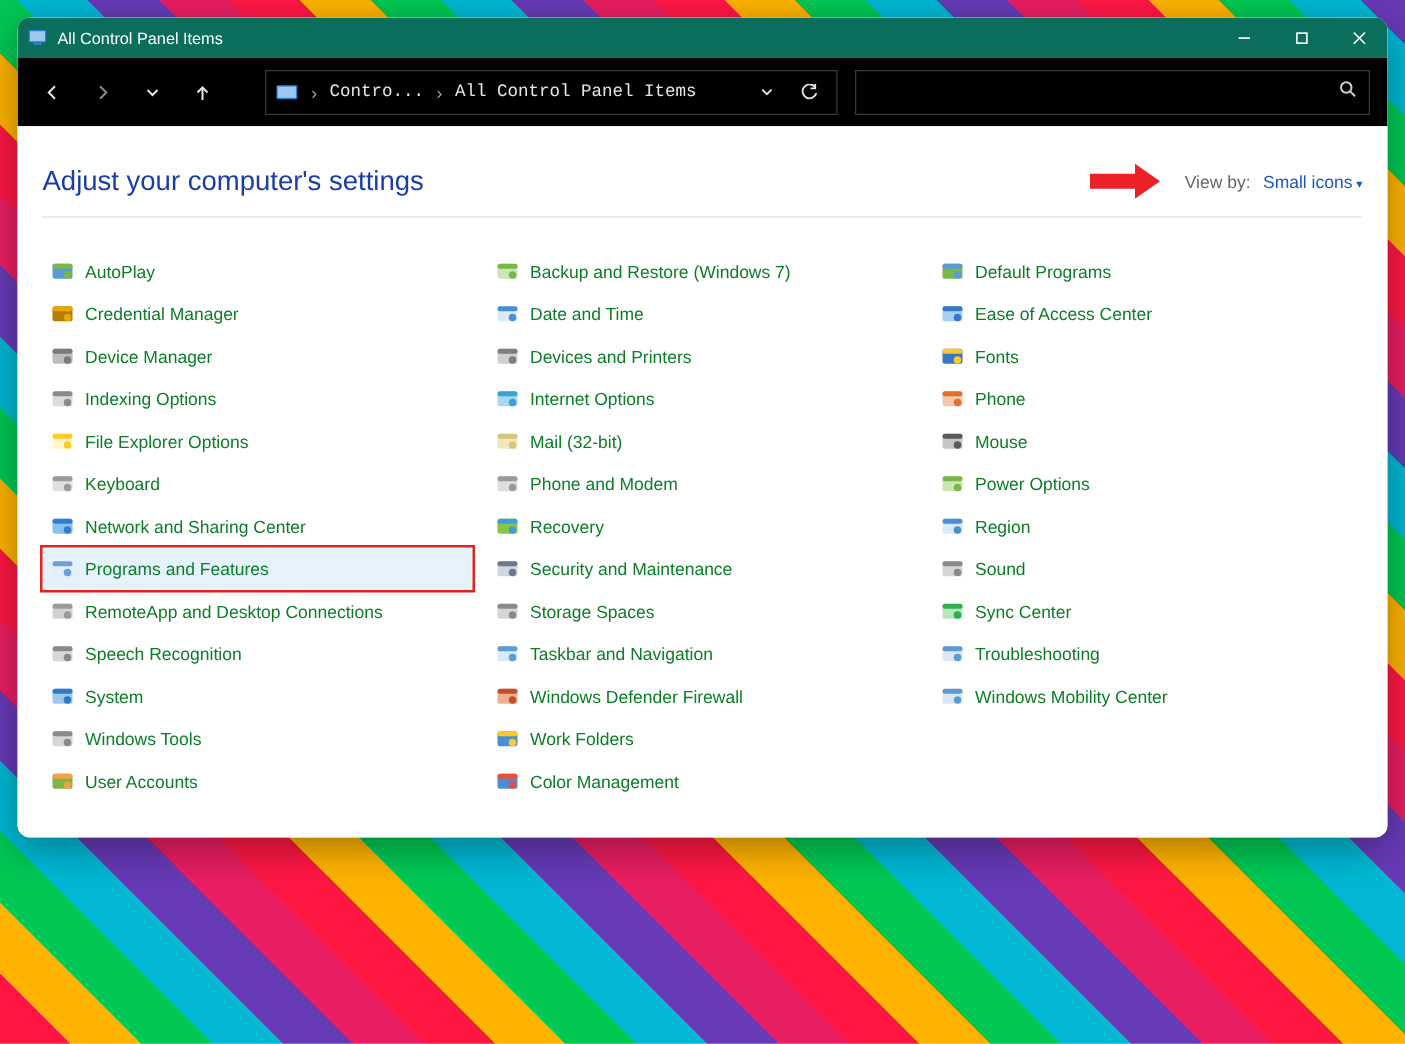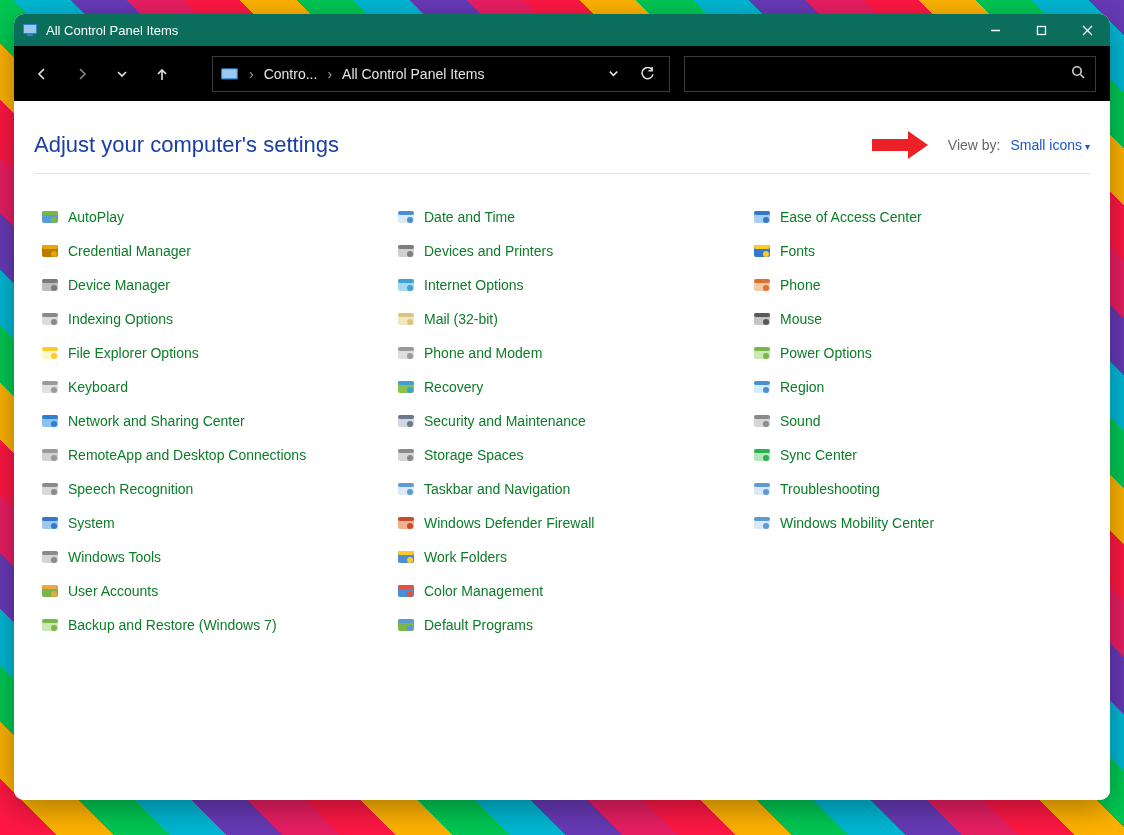--- a/index.html
+++ b/index.html
@@ -2,21 +2,21 @@
 <html><head>
 <meta charset="utf-8">
 <style>
   html,body{margin:0;padding:0;height:100%;font-family:"Segoe UI",Arial,sans-serif;}
   body{
     width:1124px;height:835px;overflow:hidden;
     background:
       repeating-linear-gradient(45deg,#ff1744 0 40px,#ffb300 40px 80px,#00c853 80px 120px,#00b8d4 120px 160px,#673ab7 160px 200px,#e91e63 200px 240px);
   }
   .window{
-    position:absolute;left:14px;top:14px;width:1096px;height:786px;
+    position:absolute;left:14px;top:14px;width:1096px;height:656px;
     background:#fff;border-radius:10px;overflow:hidden;
     box-shadow:0 8px 32px rgba(0,0,0,.35);
     display:flex;flex-direction:column;
   }
   
   .titlebar{
     height:32px;background:#0b6e5c;display:flex;align-items:center;color:#fff;
     font-size:13px;user-select:none;
   }
   .titlebar .appicon{width:16px;height:16px;margin:0 8px 0 8px;display:inline-flex;align-items:center;justify-content:center;}
@@ -37,21 +37,21 @@
   }
   .tbtn svg{width:14px;height:14px;stroke:#e5e5e5;stroke-width:1.6;fill:none;}
   .tbtn.faded svg{stroke:#888;}
   .addrbox{
     flex:0 0 440px;height:34px;border:1px solid #3a3a3a;
     display:flex;align-items:center;padding:0 8px;gap:6px;
     font-size:14px;color:#e5e5e5;margin-left:30px;
   }
   .addrbox .crumb-icon{width:18px;height:14px;display:inline-flex;align-items:center;justify-content:center;}
   .addrbox .chev{margin:0 4px;opacity:.7;}
-  .addrbox .crumb{white-space:nowrap;}
+  .addrbox .crumb{white-space:nowrap;font-family:Liberation Mono, monospace;}
   .addrbox .fill{flex:1;}
   .addrbox .drop svg,.addrbox .refresh svg{width:13px;height:13px;stroke:#e5e5e5;stroke-width:1.6;fill:none;}
   .addrbox .drop,.addrbox .refresh{width:28px;height:28px;display:flex;align-items:center;justify-content:center;cursor:pointer;}
   .searchbox{
     flex:1;height:34px;border:1px solid #3a3a3a;margin-left:14px;margin-right:6px;
     display:flex;align-items:center;padding:0 10px;
   }
   .searchbox .sicon{margin-left:auto;}
   .searchbox .sicon svg{width:14px;height:14px;stroke:#cfcfcf;stroke-width:1.6;fill:none;}
 
@@ -265,20 +265,30 @@
         <div class="cpitem">
           <span class="cpicon">
             <svg viewBox="0 0 18 18">
     <rect x="1" y="3" width="16" height="12" rx="2" fill="#8cc0ee"></rect>
     <rect x="1" y="3" width="16" height="4" rx="2" fill="#2f7fd1"></rect>
     <circle cx="13" cy="12" r="3" fill="#2f7fd1"></circle>
   </svg>
           </span>
           <span class="label">Network and Sharing Center</span>
         </div>
+        <div class="cpitem selected">
+          <span class="cpicon">
+            <svg viewBox="0 0 18 18">
+    <rect x="1" y="3" width="16" height="12" rx="2" fill="#e3effa"></rect>
+    <rect x="1" y="3" width="16" height="4" rx="2" fill="#6aa0e0"></rect>
+    <circle cx="13" cy="12" r="3" fill="#6aa0e0"></circle>
+  </svg>
+          </span>
+          <span class="label">Programs and Features</span>
+        </div>
         <div class="cpitem">
           <span class="cpicon">
             <svg viewBox="0 0 18 18">
     <rect x="1" y="3" width="16" height="12" rx="2" fill="#d2d2d2"></rect>
     <rect x="1" y="3" width="16" height="4" rx="2" fill="#9a9a9a"></rect>
     <circle cx="13" cy="12" r="3" fill="#9a9a9a"></circle>
   </svg>
           </span>
           <span class="label">RemoteApp and Desktop Connections</span>
         </div>

